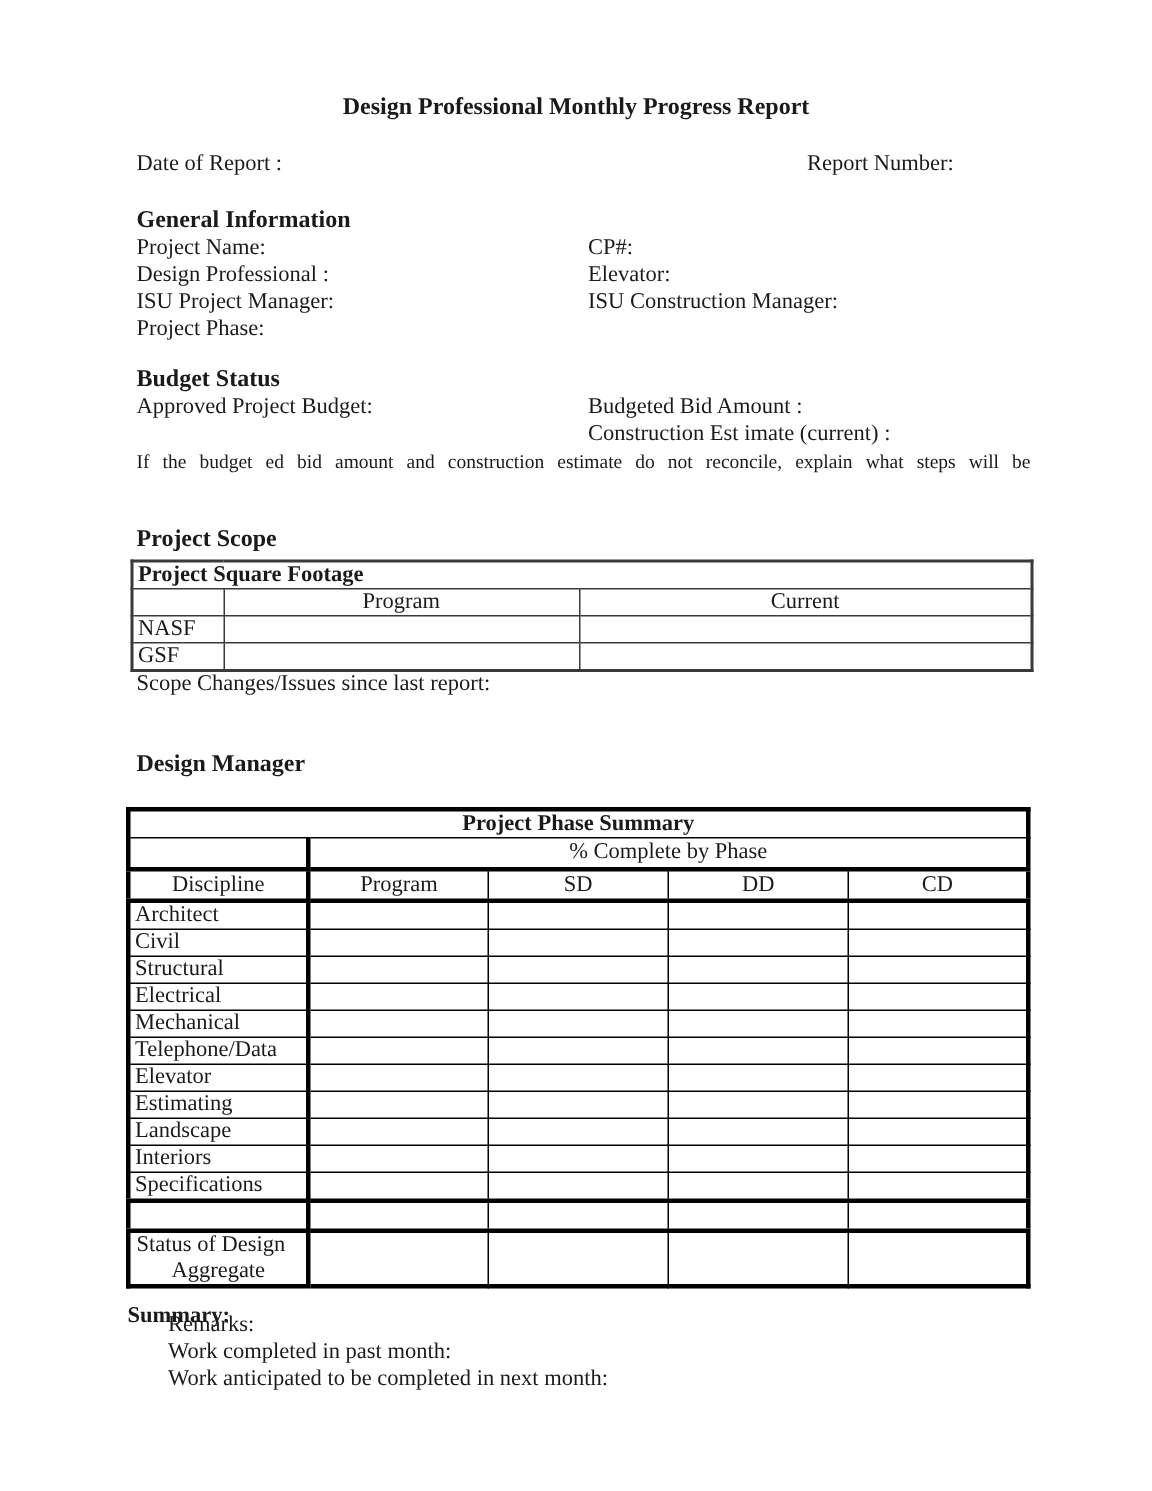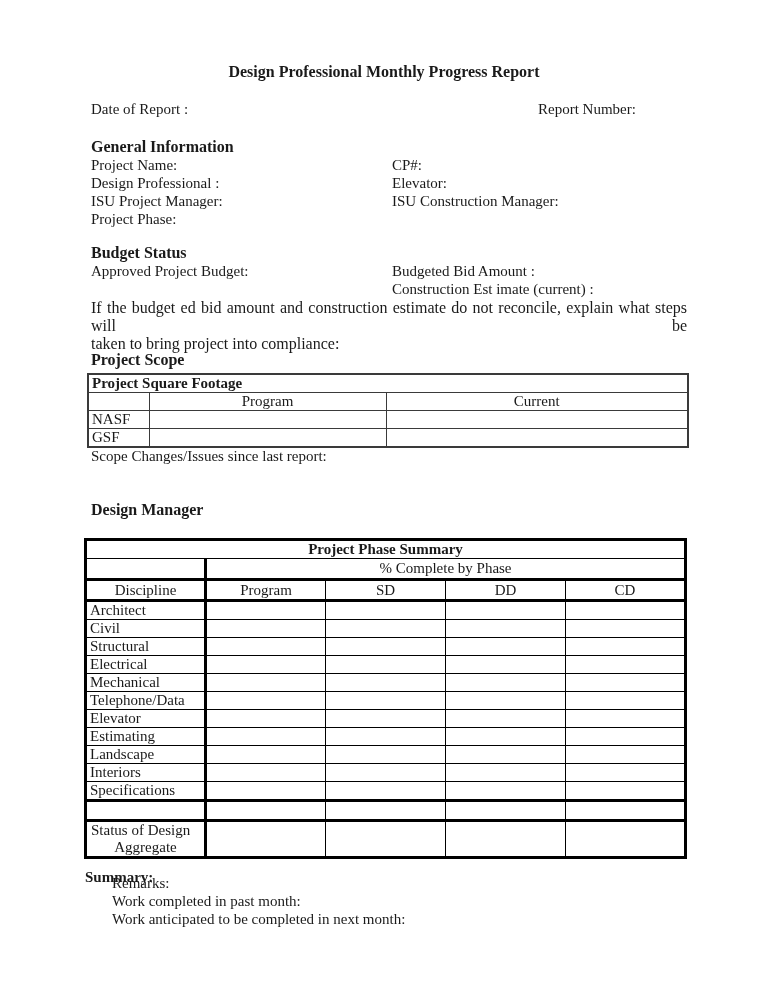--- a/index.html
+++ b/index.html
@@ -15,21 +15,21 @@
   .t15 { font-size: 15px; line-height: 18px; }
   .h16 { font-size: 16px; font-weight: bold; line-height: 19px; }
   .title {
     left: 0; top: 63px; width: 768px;
     text-align: center; font-size: 16px; font-weight: bold;
   }
   .col { position: absolute; }
   .col div { white-space: nowrap; }
   .para {
     position: absolute; left: 91px; width: 596px;
-    font-size: 16px; line-height: 18px;
+    font-size: 13px; line-height: 18px;
   }
   .para .l1 { text-align: justify; text-align-last: justify; white-space: normal; }
   .para .l2 { text-align: left; }
 
   
   table { border-collapse: collapse; table-layout: fixed; position: absolute; }
   td { padding: 0 3px; font-size: 15px; overflow: hidden; }
   .scope-table { left: 87px; top: 373px; width: 600px; border: 2px solid #3a3a3a; }
   .scope-table td { border: 1.5px solid #3a3a3a; height: 17px; }
   .scope-table .caption td { font-weight: bold; height: 17px; }
@@ -74,21 +74,20 @@
   </div>
 
   <div class="abs h16" style="left:91px; top:243px;">Budget Status</div>
   <div class="abs t15" style="left:91px; top:262px;">Approved Project Budget:</div>
   <div class="col t15" style="left:392px; top:262px;">
     <div>Budgeted Bid Amount  :</div>
     <div>Construction Est imate  (current) :</div>
   </div>
   <div class="para" style="top:299px;">
     <div class="l1">If the budget ed bid amount  and construction estimate do not reconcile, explain what steps will be</div>
-    <div class="l2">taken to bring project into compliance:</div>
   </div>
 
   <div class="abs h16" style="left:91px; top:350px;">Project Scope</div>
 
   <table class="scope-table">
     <colgroup>
         <col style="width:61px">
         <col style="width:237px">
         <col style="width:302px">
       </colgroup>

